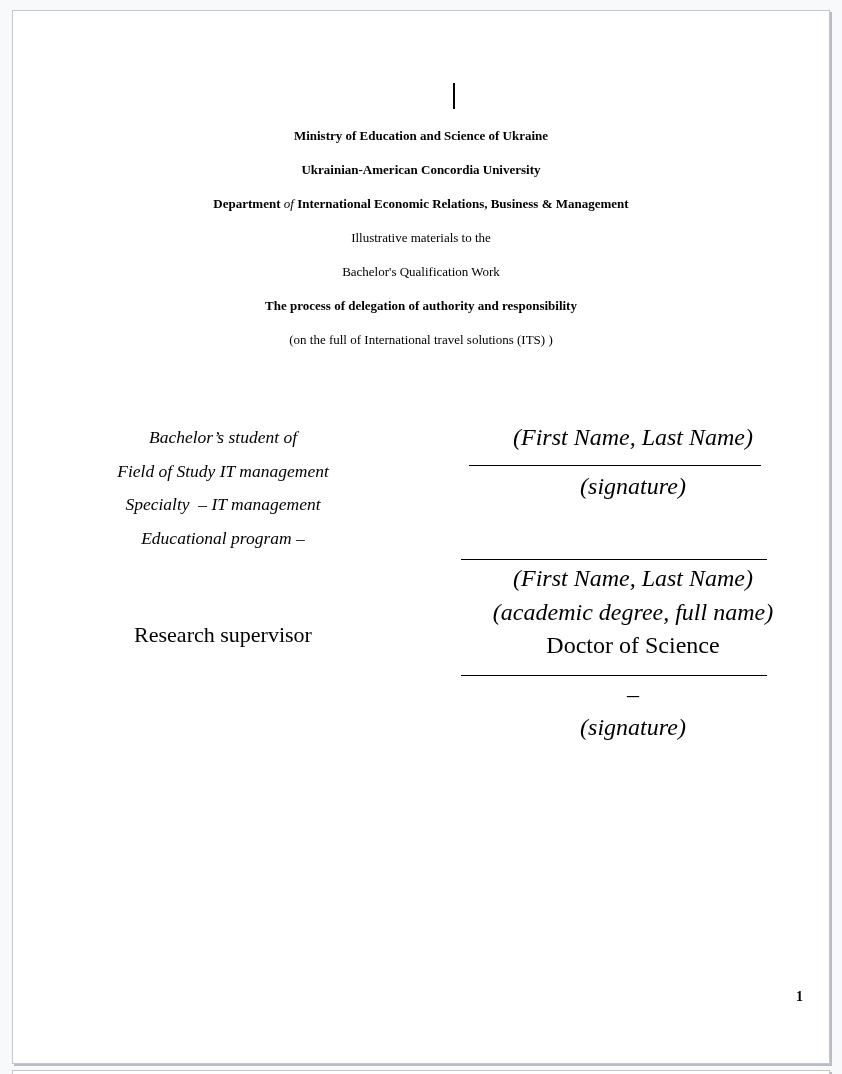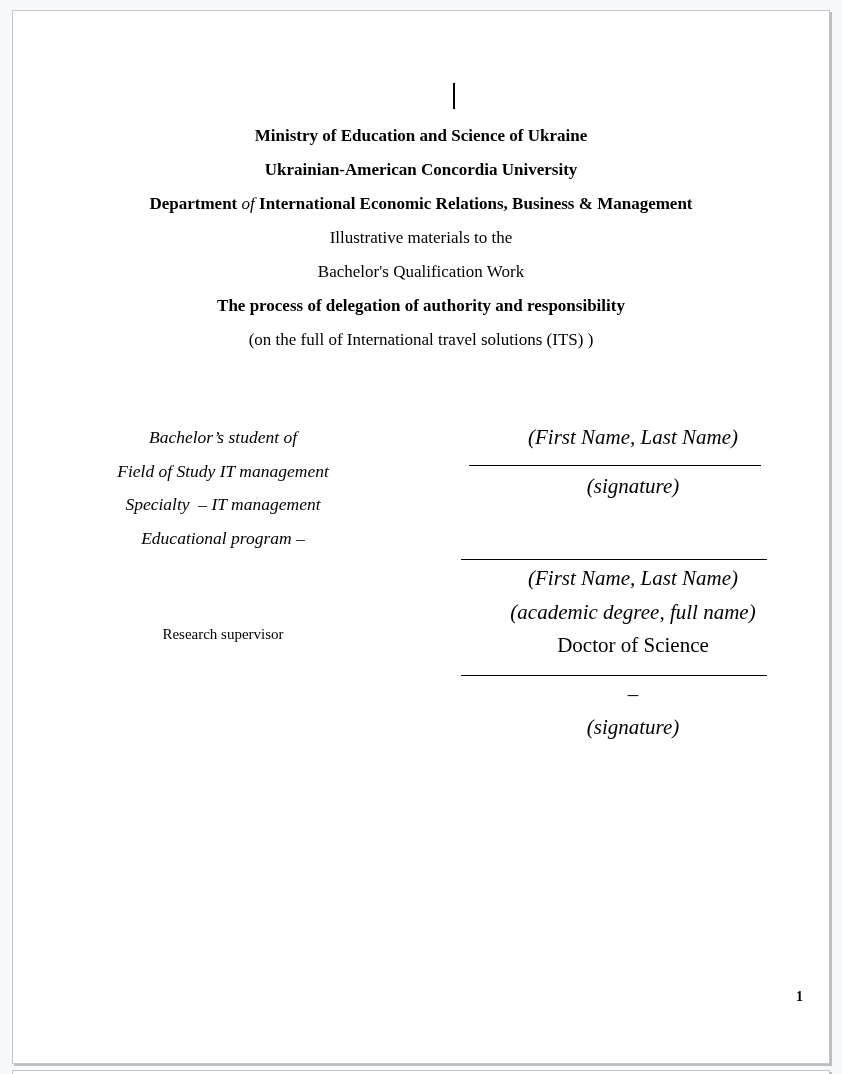--- a/index.html
+++ b/index.html
@@ -72,21 +72,21 @@
   
   .heading-block {
     position: absolute;
     left: 0;
     top: 108px;
     width: 816px;
     text-align: center;
   }
   .heading-line {
     line-height: 34px;
-    font-size: 17px;
+    font-size: 13px;
     white-space: pre;
   }
   .heading-line.bold { font-weight: bold; }
   .heading-line .ital-of { font-style: italic; font-weight: normal; }
 
   
   .sig-area {
     position: absolute;
     left: 0;
     top: 410px;
@@ -108,34 +108,34 @@
     white-space: pre;
   }
 
   .research-sup {
     position: absolute;
     left: 10px;
     top: 197px;
     width: 400px;
     text-align: center;
     line-height: 33.5px;
-    font-size: 15px;
+    font-size: 22px;
   }
 
   
   .right-col {
     position: absolute;
     left: 440px;
     top: 0;
     width: 360px;
     text-align: center;
   }
   .right-line {
     line-height: 33.5px;
-    font-size: 21px;
+    font-size: 24px;
     white-space: pre;
   }
   .right-line.ital { font-style: italic; }
 
   .rule {
     height: 0;
     border: 0;
     border-top: 1.6px solid #000000;
     margin: 0;
   }

